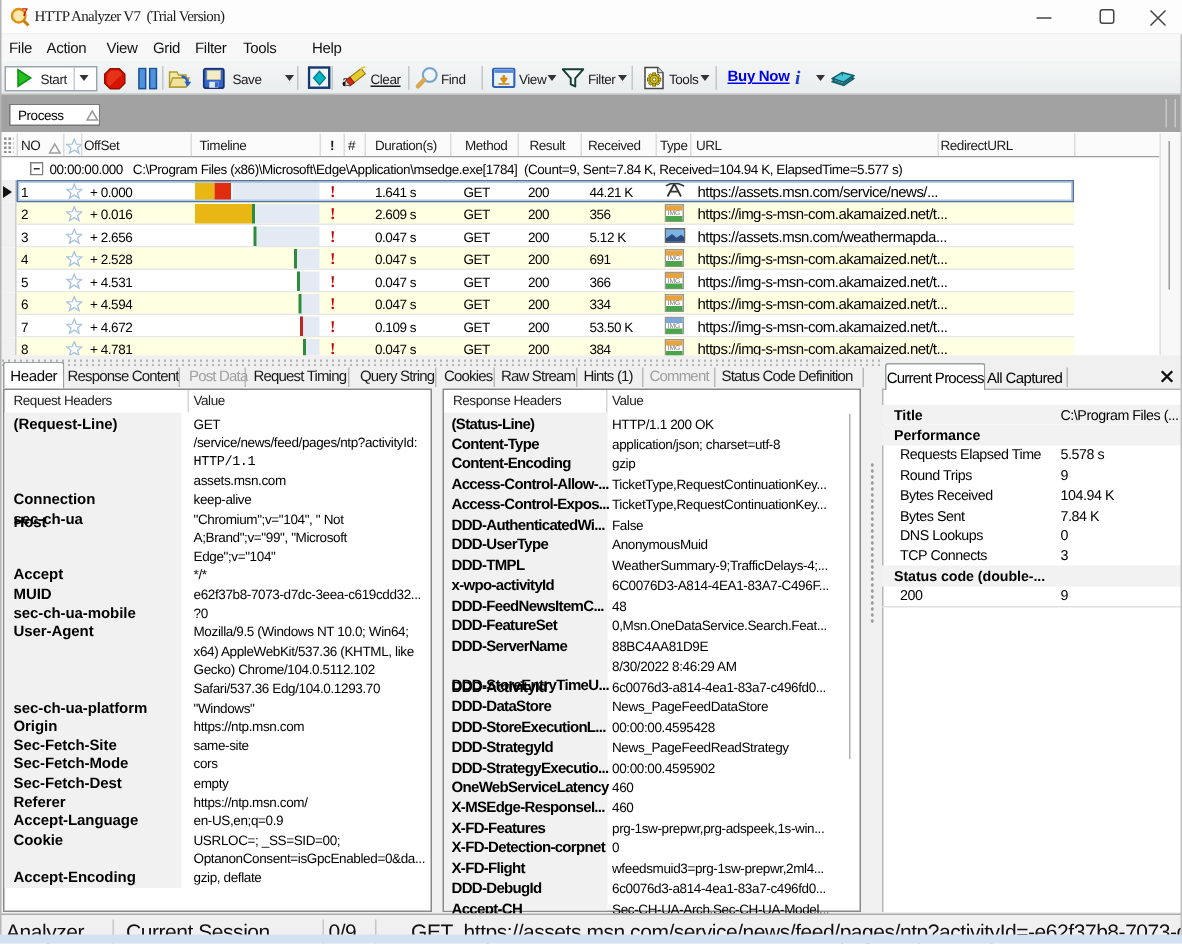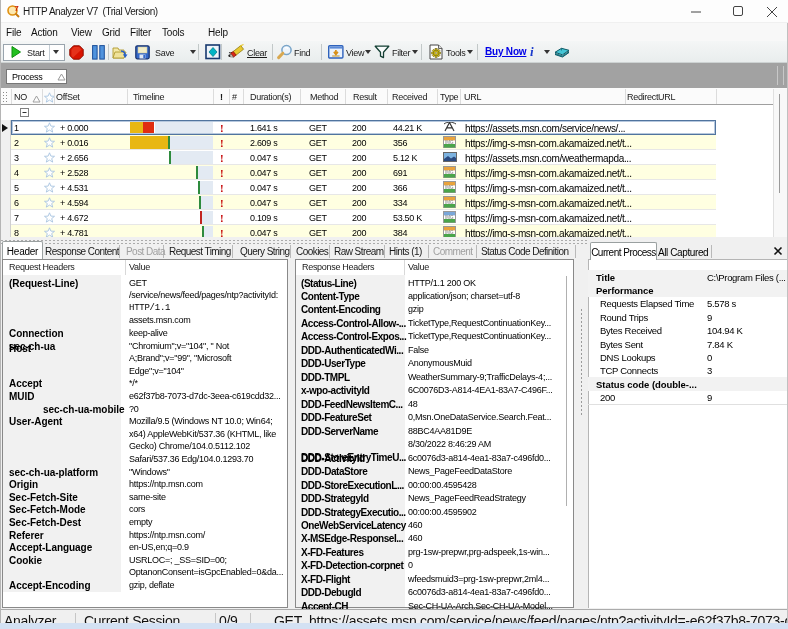--- a/index.html
+++ b/index.html
@@ -2,21 +2,21 @@
 <html><head>
 <meta charset="utf-8">
 <style>
   * { margin:0; padding:0; box-sizing:border-box; }
   html,body { width:788px; height:629px; overflow:hidden; }
   body { font-family:"Liberation Sans", sans-serif; font-size:9px; color:#000; background:#f0f0f0; position:relative; }
   .abs { position:absolute; }
   .ls { letter-spacing:-0.3px; }
   
   #titlebar { left:0; top:0; width:788px; height:23px; background:#fdfdfd; border-bottom:1px solid #f0f0f0; }
-  #title-text { left:23px; top:6px; font-size:10px; letter-spacing:-0.45px; color:#1a1a1a; }
+  #title-text { left:23px; top:6px; font-size:10px; letter-spacing:-0.45px; color:#1a1a1a;font-family:Liberation Serif, serif; }
   .winbtn { top:4px; width:16px; height:15px; color:#444; text-align:center; }
   
   #menubar { left:0; top:23px; width:788px; height:18px; background:#f8f8f8; }
   .menuitem { top:27px; font-size:10px; letter-spacing:-0.2px; color:#111; }
   
   #toolbar { left:0; top:41px; width:788px; height:22px; background:linear-gradient(#f4f6f6,#e9eded); border-bottom:1px solid #cdd2d2; }
   .tbsep { top:44px; width:1px; height:16px; background:#c2c8c8; }
   .tblabel { top:48px; font-size:9px; letter-spacing:-0.3px; color:#1a1a1a; }
   .darr { width:0; height:0; border-left:3px solid transparent; border-right:3px solid transparent; border-top:4px solid #333; }
   
@@ -229,20 +229,21 @@
 <div class="abs hsep" style="left:437px;top:89px;"></div>
 <div class="abs hsep" style="left:460px;top:89px;"></div>
 <div class="abs hsep" style="left:625px;top:89px;"></div>
 <div class="abs hsep" style="left:716px;top:89px;"></div>
 
 <div class="abs" id="grouprow">
 <svg class="abs" style="left:20px;top:3px;" width="9" height="9">
       <rect x="0.5" y="0.5" width="8" height="8" fill="#fff" stroke="#808080"></rect>
       <line x1="2.5" y1="4.5" x2="6.5" y2="4.5" stroke="#303030"></line>
     </svg>
+<div class="cell ls" style="left:33px;">00:00:00.000&nbsp;&nbsp;&nbsp;C:\Program Files (x86)\Microsoft\Edge\Application\msedge.exe[1784]&nbsp; (Count=9, Sent=7.84 K, Received=104.94 K, ElapsedTime=5.577 s)</div>
 </div>
 
 <div class="abs" id="rows">
 <div class="row" style="top:0px;">
       <div class="bg" style="background:#ffffff;"></div>
       <div class="ind">
         <div style="position:absolute;left:2px;top:3.5px;width:0;height:0;border-top:4px solid transparent;border-bottom:4px solid transparent;border-left:6px solid #111;"></div>
       </div>
       <div class="tl" style="left:155px;width:58px;background:#e3eaf3;"></div>
       <div class="tl" style="left:130px;width:13px;background:#e8b713;"></div>
@@ -465,21 +466,21 @@
 <div class="pname" style="left:6px;top:67.9px;">Connection</div>
 <div class="pval" style="left:126px;top:67.9px;">keep-alive</div>
 <div class="pname" style="left:6px;top:80.5px;">sec-ch-ua</div>
 <div class="pval" style="left:126px;top:80.5px;">"Chromium";v="104", " Not</div>
 <div class="pval" style="left:126px;top:93.1px;">A;Brand";v="99", "Microsoft</div>
 <div class="pval" style="left:126px;top:105.7px;">Edge";v="104"</div>
 <div class="pname" style="left:6px;top:118.3px;">Accept</div>
 <div class="pval" style="left:126px;top:118.3px;">*/*</div>
 <div class="pname" style="left:6px;top:130.9px;">MUID</div>
 <div class="pval" style="left:126px;top:130.9px;">e62f37b8-7073-d7dc-3eea-c619cdd32...</div>
-<div class="pname" style="left:6px;top:143.5px;margin-left:34px;">sec-ch-ua-mobile</div>
+<div class="pname" style="left:6px;top:143.5px;">sec-ch-ua-mobile</div>
 <div class="pval" style="left:126px;top:143.5px;">?0</div>
 <div class="pname" style="left:6px;top:156.1px;">User-Agent</div>
 <div class="pval" style="left:126px;top:156.1px;">Mozilla/9.5 (Windows NT 10.0; Win64;</div>
 <div class="pval" style="left:126px;top:168.7px;">x64) AppleWebKit/537.36 (KHTML, like</div>
 <div class="pval" style="left:126px;top:181.3px;">Gecko) Chrome/104.0.5112.102</div>
 <div class="pval" style="left:126px;top:193.9px;">Safari/537.36 Edg/104.0.1293.70</div>
 <div class="pname" style="left:6px;top:206.5px;">sec-ch-ua-platform</div>
 <div class="pval" style="left:126px;top:206.5px;">"Windows"</div>
 <div class="pname" style="left:6px;top:219.1px;">Origin</div>
 <div class="pval" style="left:126px;top:219.1px;">https://ntp.msn.com</div>

